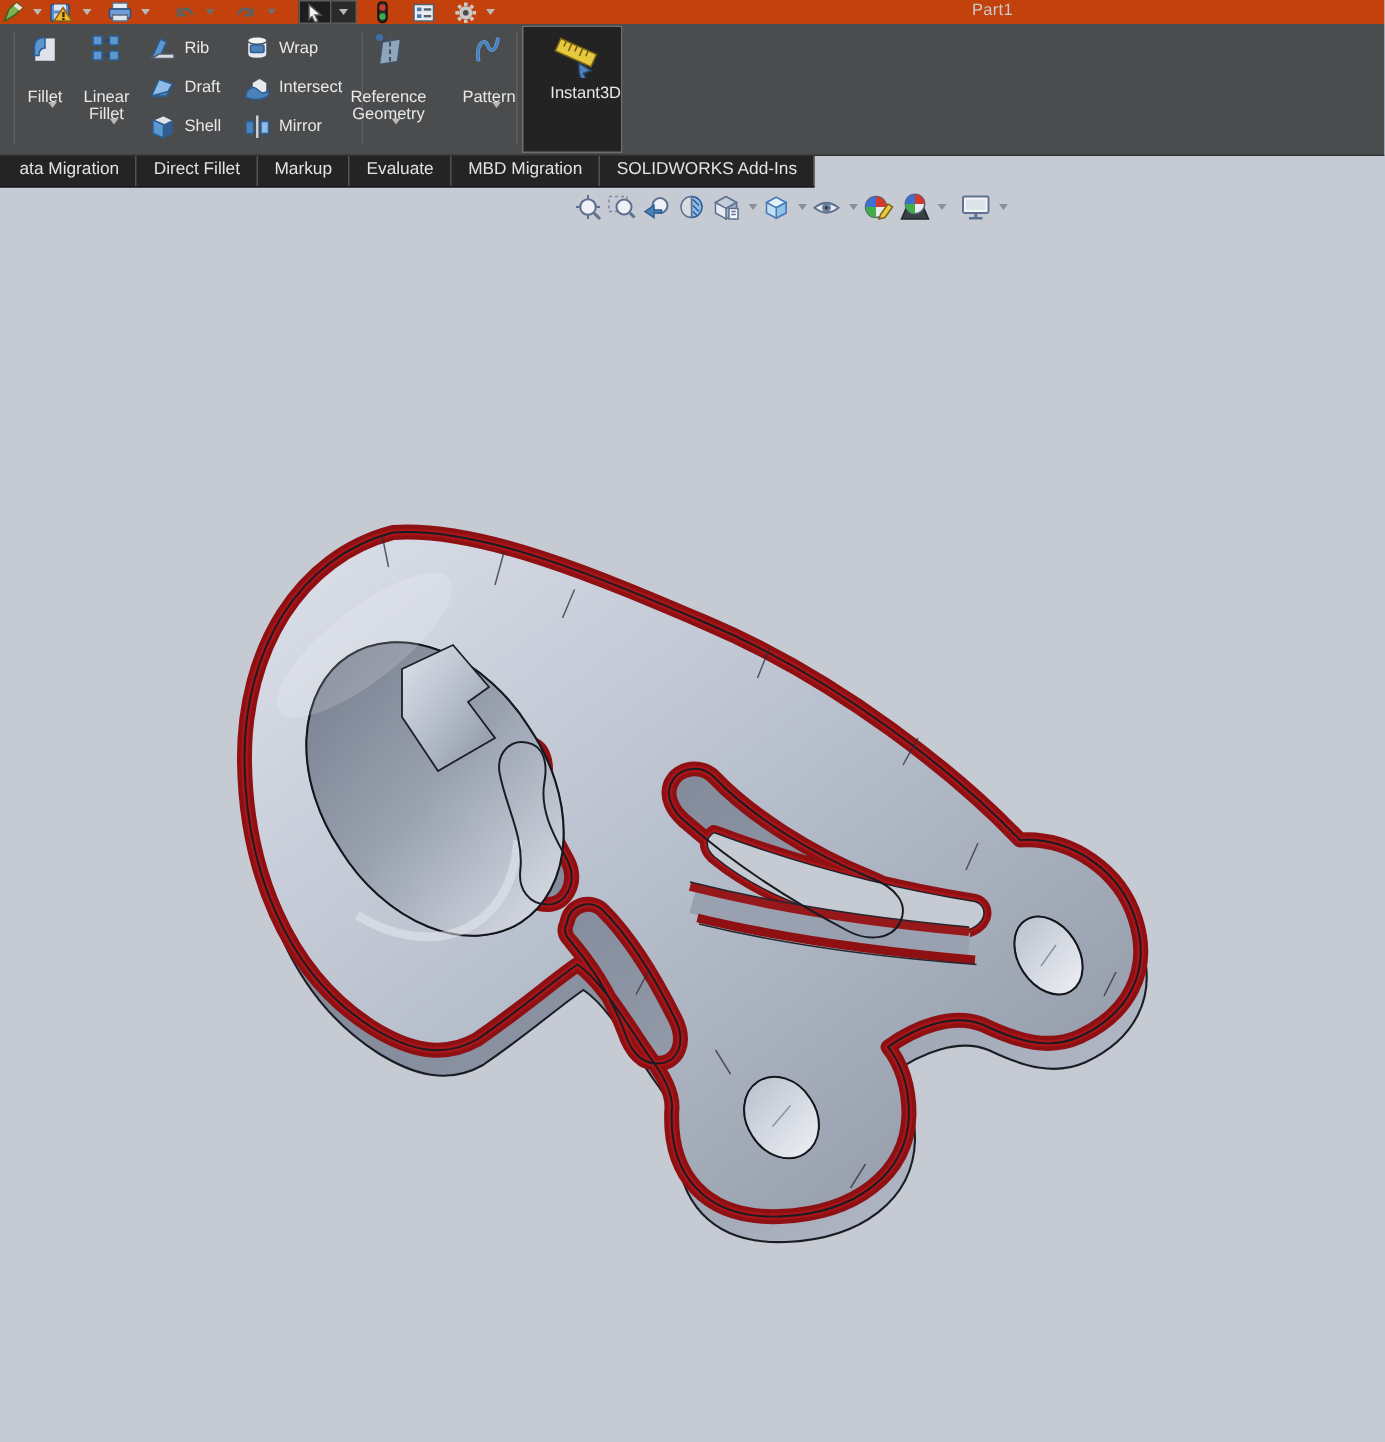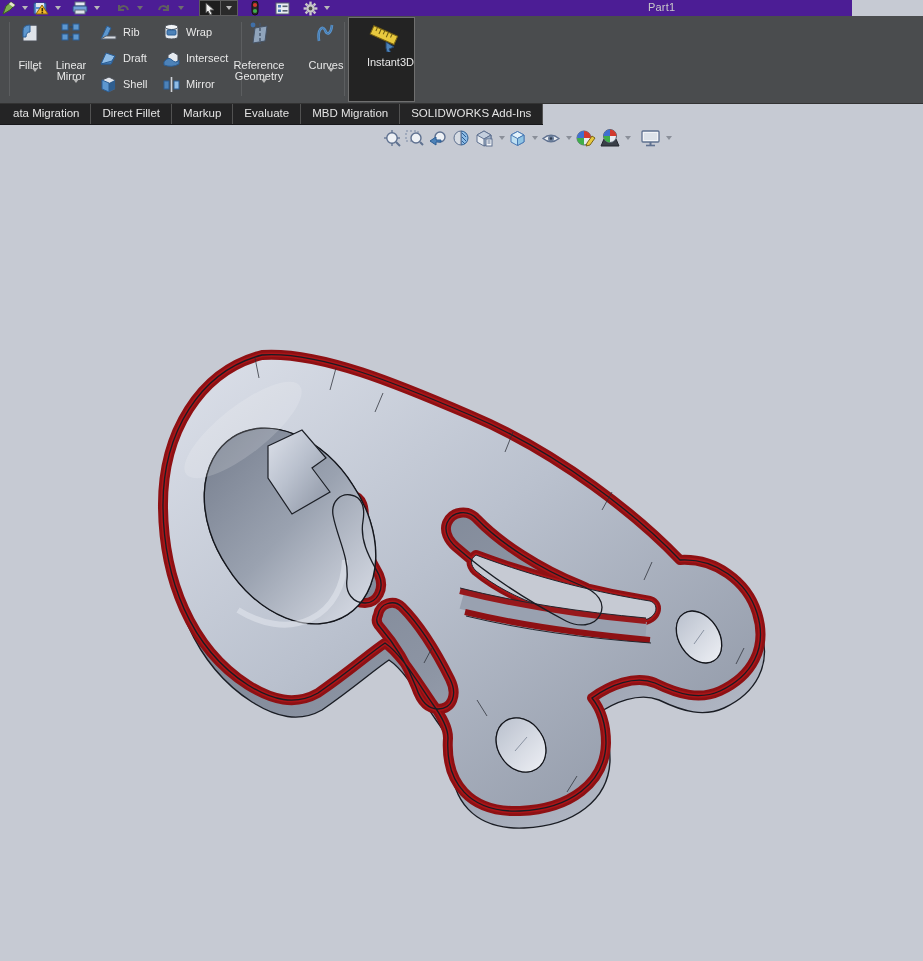--- a/index.html
+++ b/index.html
@@ -2,21 +2,21 @@
 <html><head>
 <meta charset="utf-8">
 <style>
   html,body{margin:0;padding:0}
   body{
     width:923px;height:961px;position:relative;overflow:hidden;
     font-family:"Liberation Sans",sans-serif;background:#c6cad3;
     -webkit-font-smoothing:antialiased;
   }
   
-  .titlebar{position:absolute;top:0;left:0;width:852px;height:16px;background:#4c1d95;z-index:30}
+  .titlebar{position:absolute;top:0;left:0;width:923px;height:16px;background:#c2410c;z-index:30}
   .qat{position:absolute;top:0;left:2px;height:16px;display:flex;align-items:center}
   .qat-item{display:flex;align-items:center;height:16px;margin-right:1px}
   .qat-item svg{display:block}
   .chev{width:0;height:0;border-left:3px solid transparent;border-right:3px solid transparent;
         border-top:4px solid #b9b9b9;margin:0 5px}
   .chev.dim{border-top-color:#6e6e6e}
   .sel-box{background:#1e1e1e;border:1px solid #5c5c5c;height:14px;display:flex;align-items:center;padding:0 4px}
   .sel-chev{background:#2a2a2a;border:1px solid #5c5c5c;border-left:none;height:14px;display:flex;align-items:center}
   .win-title{position:absolute;top:1px;left:648px;font-size:11px;color:#c9c9c9;letter-spacing:.2px}
   
@@ -160,21 +160,21 @@
             <rect x="14" y="3" width="6" height="6"></rect>
             <rect x="3" y="13" width="6" height="6"></rect>
             <rect x="14" y="13" width="6" height="6"></rect>
           </g>
           <g fill="#244a72">
             <rect x="10.5" y="5.3" width="3" height="1.4"></rect>
             <rect x="10.5" y="15.3" width="3" height="1.4"></rect>
           </g>
         </svg>
     </div>
-    <div class="lb">Linear Mirror</div>
+    <div class="lb">Linear Fillet</div>
     <span class="chev drop"></span>
   </div>
 
   <div class="small-col" style="left:99px">
     <div class="small-btn">
       <svg width="19" height="19">
           <polygon points="2,16 8,3 12,5 7,16" fill="#5d97cf" stroke="#2a5d94"></polygon>
           <polygon points="2,16 17,16 17,13 7,13" fill="#d8dce2" stroke="#555b64"></polygon>
         </svg>
       <span>Rib</span>
@@ -236,21 +236,21 @@
     <span class="chev drop"></span>
   </div>
 
   <div class="big-btn" style="left:305px">
     <div class="ic">
       <svg width="24" height="24">
           <path d="M5,20 C3,8 9,4 11,9 C13,15 17,13 18,4" fill="none" stroke="#5d97cf" stroke-width="2.6"></path>
           <path d="M5,20 C3,8 9,4 11,9 C13,15 17,13 18,4" fill="none" stroke="#2a5d94" stroke-width="1" opacity=".5"></path>
         </svg>
     </div>
-    <div class="lb">Curves</div>
+    <div class="lb">Pattern</div>
     <span class="chev drop"></span>
   </div>
 
   <div class="rb-sep" style="left:344px"></div>
 
   <div class="instant3d">
     <div class="ic">
       <svg width="36" height="30">
           <g transform="rotate(24 18 15)">
             <rect x="6" y="8" width="26" height="9" fill="#e8c93e" stroke="#7a6414"></rect>

